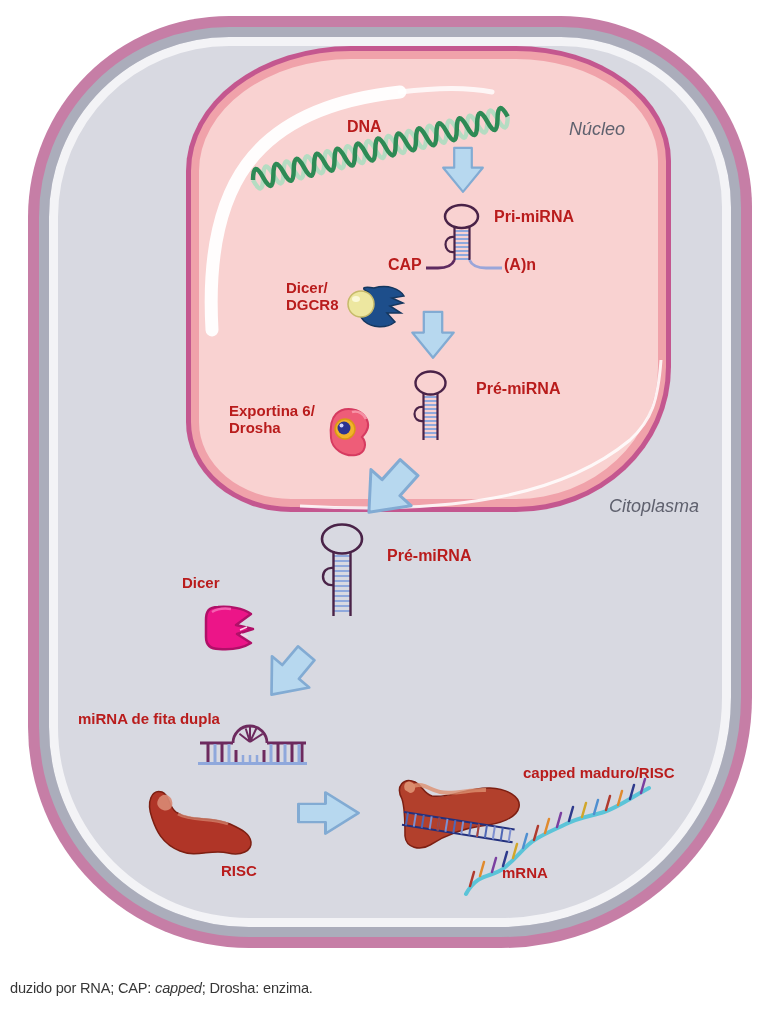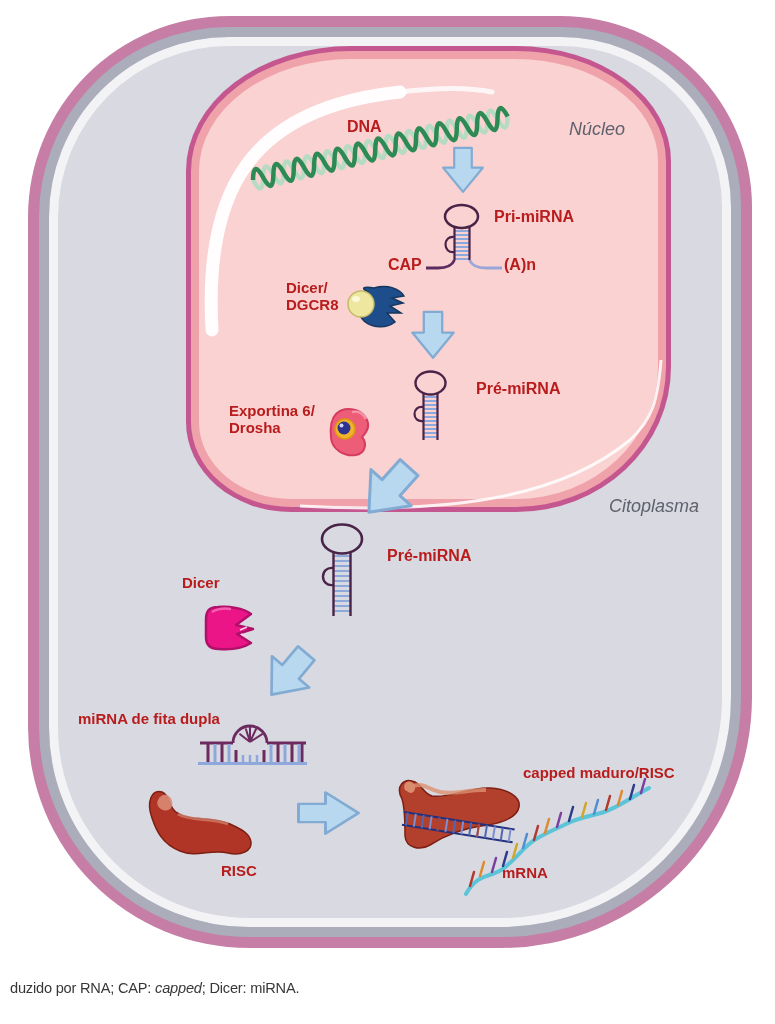--- a/index.html
+++ b/index.html
@@ -169,17 +169,17 @@
   <div class="region" style="left:601px;top:496px">Citoplasma</div>
   <div class="lbl big" style="left:387px;top:547px">Pré-miRNA</div>
   <div class="lbl" style="left:182px;top:574px">Dicer</div>
   <div class="lbl" style="left:78px;top:710px">miRNA de fita dupla</div>
   <div class="lbl" style="left:221px;top:862px">RISC</div>
   <div class="lbl" style="left:523px;top:764px">capped maduro/RISC</div>
   <div class="lbl" style="left:502px;top:864px">mRNA</div>
 
   <div id="caption">
     <div class="cl">
-      <span>duzido por RNA; CAP: </span><i>capped</i><span>; Dicer: miRNA.</span>
+      <span>duzido por RNA; CAP: </span><i>capped</i><span>; Drosha: enzima.</span>
     </div>
   </div>
 
 </div>
 
 </body></html>

